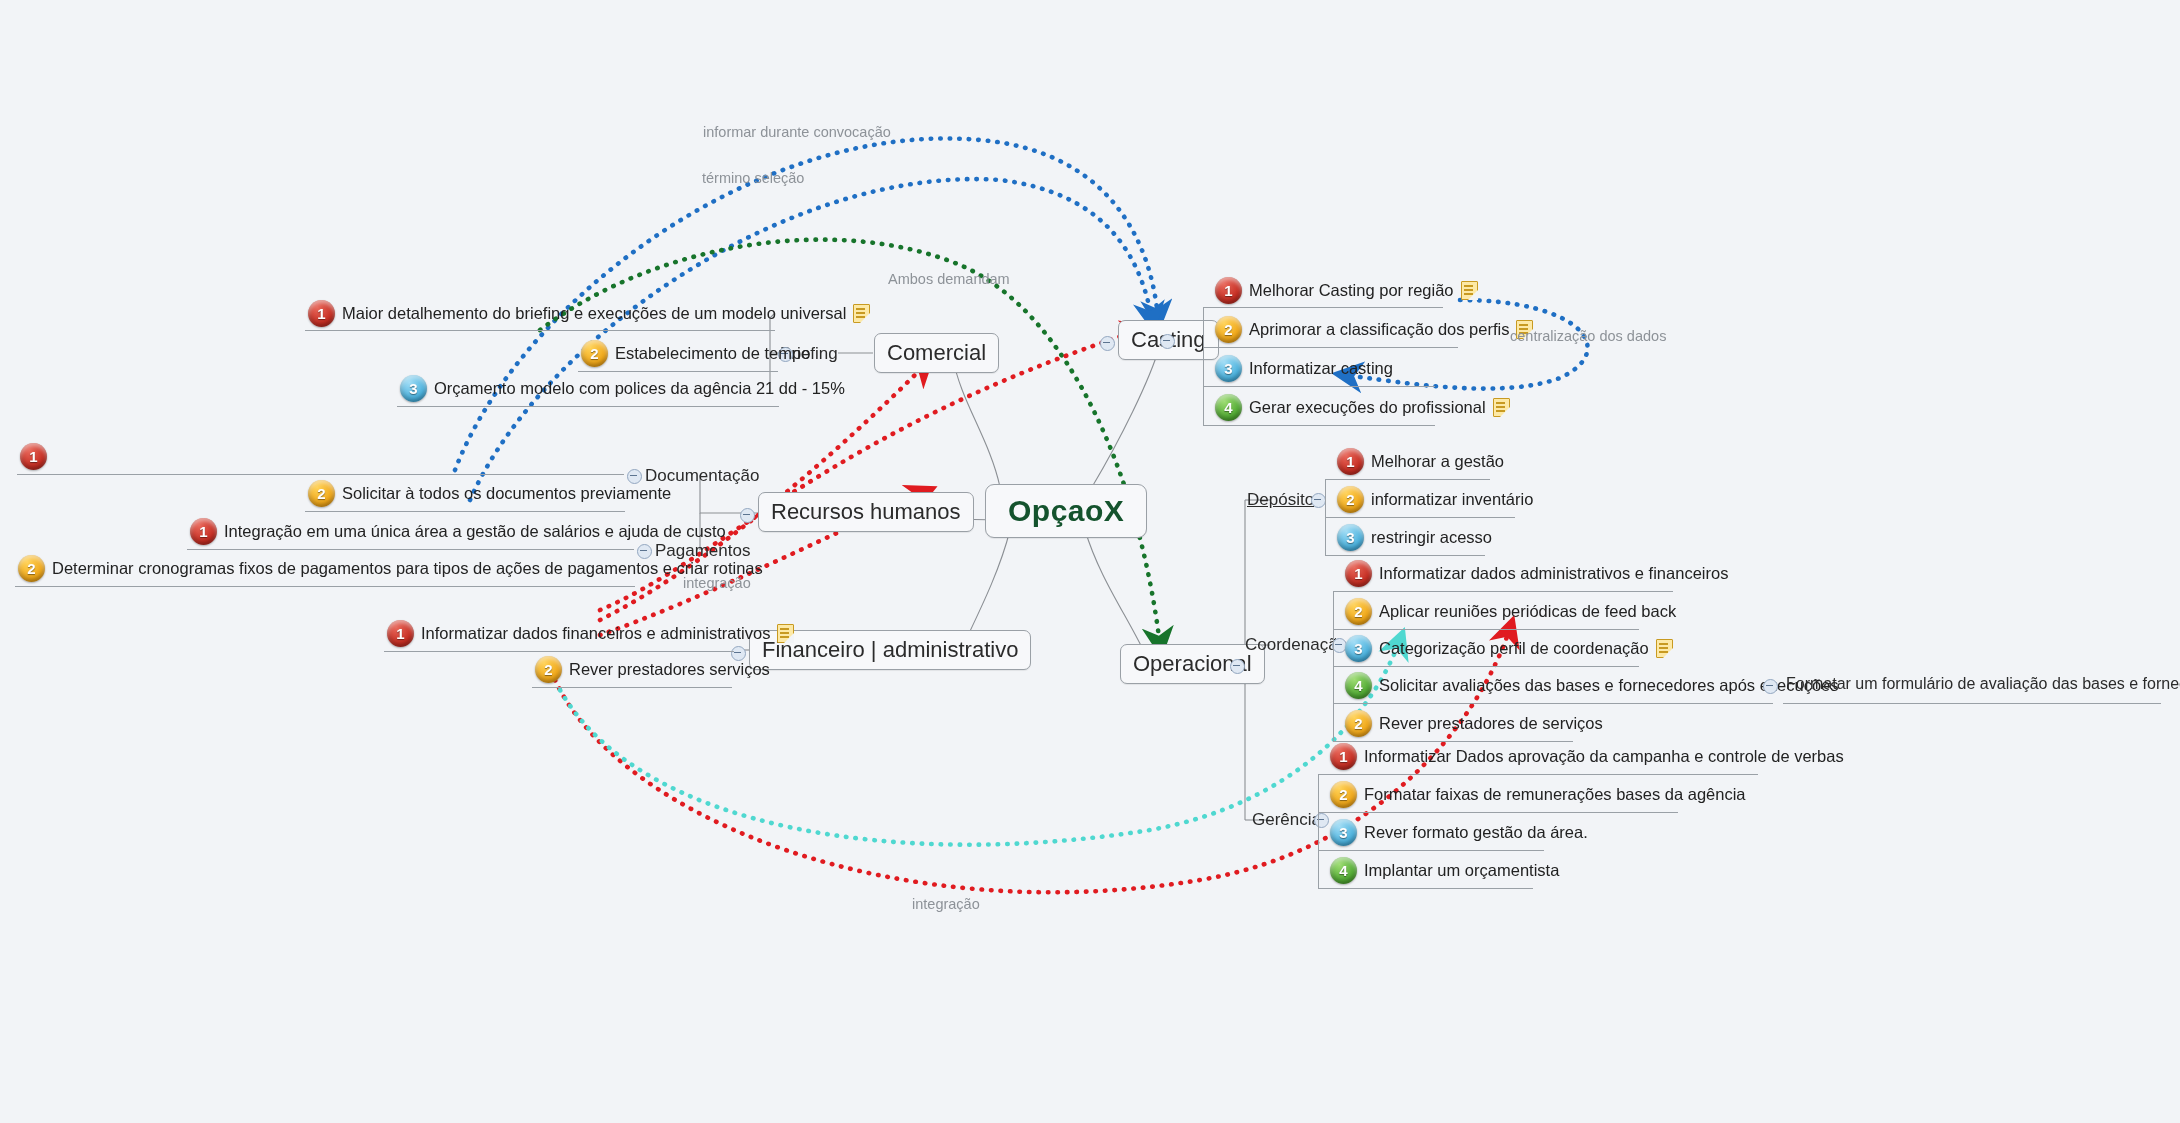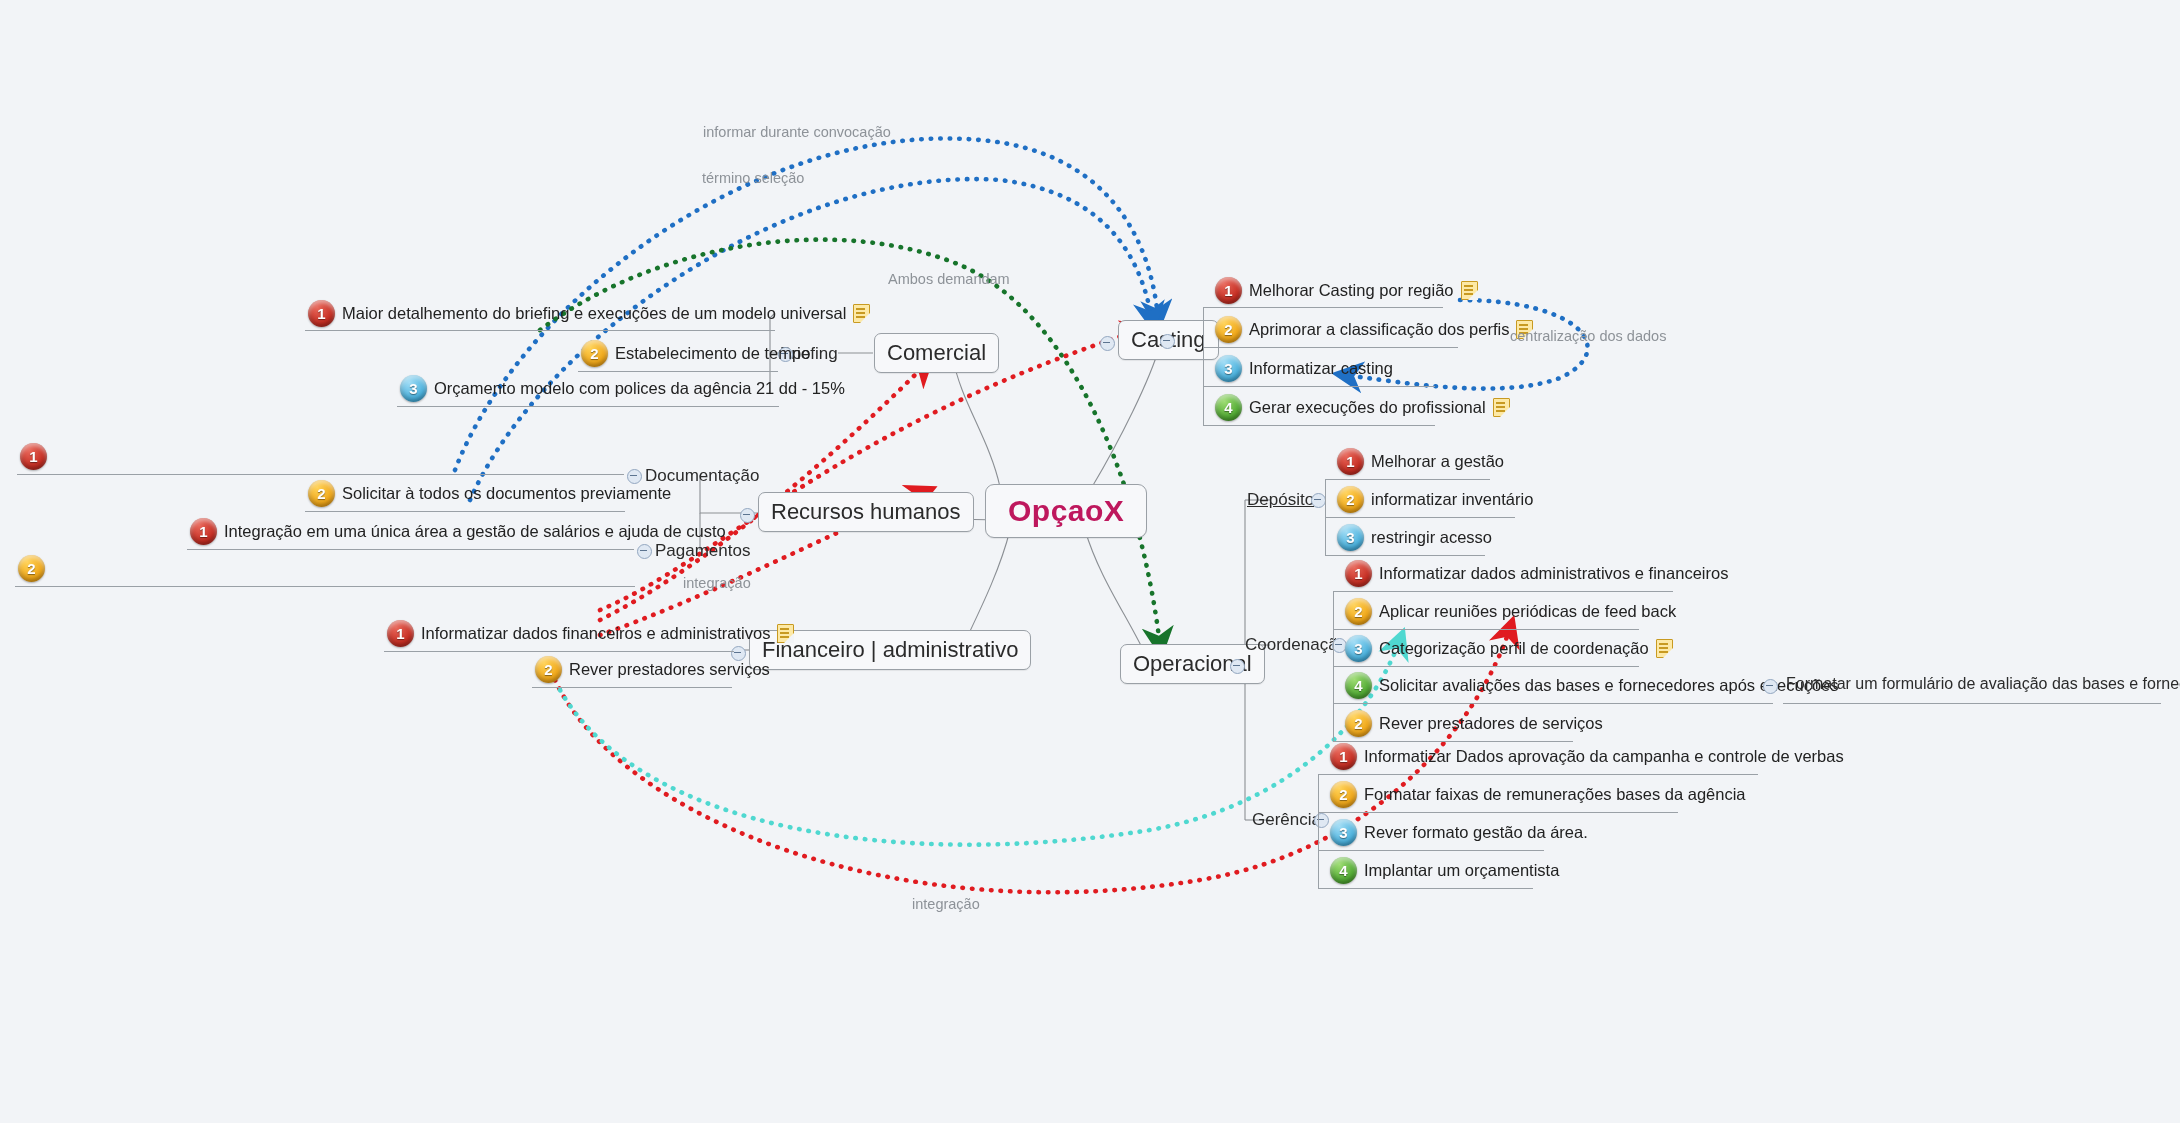--- a/index.html
+++ b/index.html
@@ -21,21 +21,21 @@
     color:#2b2b2b;
   }
   .boxed{
     background:#f7f8fa;
     border:1px solid #9aa0a6;
     border-radius:7px;
     padding:5px 13px;
     box-shadow:0 1px 1px rgba(0,0,0,.07);
   }
   .root{
-    font-size:30px;font-weight:bold;color:#be185d;
+    font-size:30px;font-weight:bold;color:#14532d;
     padding:9px 22px;border-radius:9px;letter-spacing:.5px;
   }
   .main-node{font-size:22px;padding:6px 12px;}
   .plain{font-size:17px;color:#2b2b2b;background:transparent;border:none;padding:0;}
   .leaf{font-size:16.5px;color:#222;}
   .leaf-under{position:absolute;height:1px;background:#9aa0a6;}
 
   
   .badge{
     width:27px;height:27px;border-radius:50%;
@@ -260,20 +260,21 @@
   <div class="leaf-under" style="left:305px;top:511px;width:320px;"></div>
 
   <div class="node leaf" style="left:190px;top:518px;">
     <span class="badge b1">1</span>
     <span>Integração em uma única área a gestão de salários e ajuda de custo</span>
   </div>
   <div class="leaf-under" style="left:187px;top:549px;width:447px;"></div>
 
   <div class="node leaf" style="left:18px;top:555px;">
     <span class="badge b2">2</span>
+    <span>Determinar cronogramas fixos de pagamentos para tipos de ações de pagamentos e criar rotinas</span>
   </div>
   <div class="leaf-under" style="left:15px;top:586px;width:620px;"></div>
 
   <div class="node leaf" style="left:387px;top:620px;">
     <span class="badge b1">1</span>
     <span>Informatizar dados financeiros e administrativos</span>
     <span class="note"></span>
   </div>
   <div class="leaf-under" style="left:384px;top:651px;width:350px;"></div>
 

